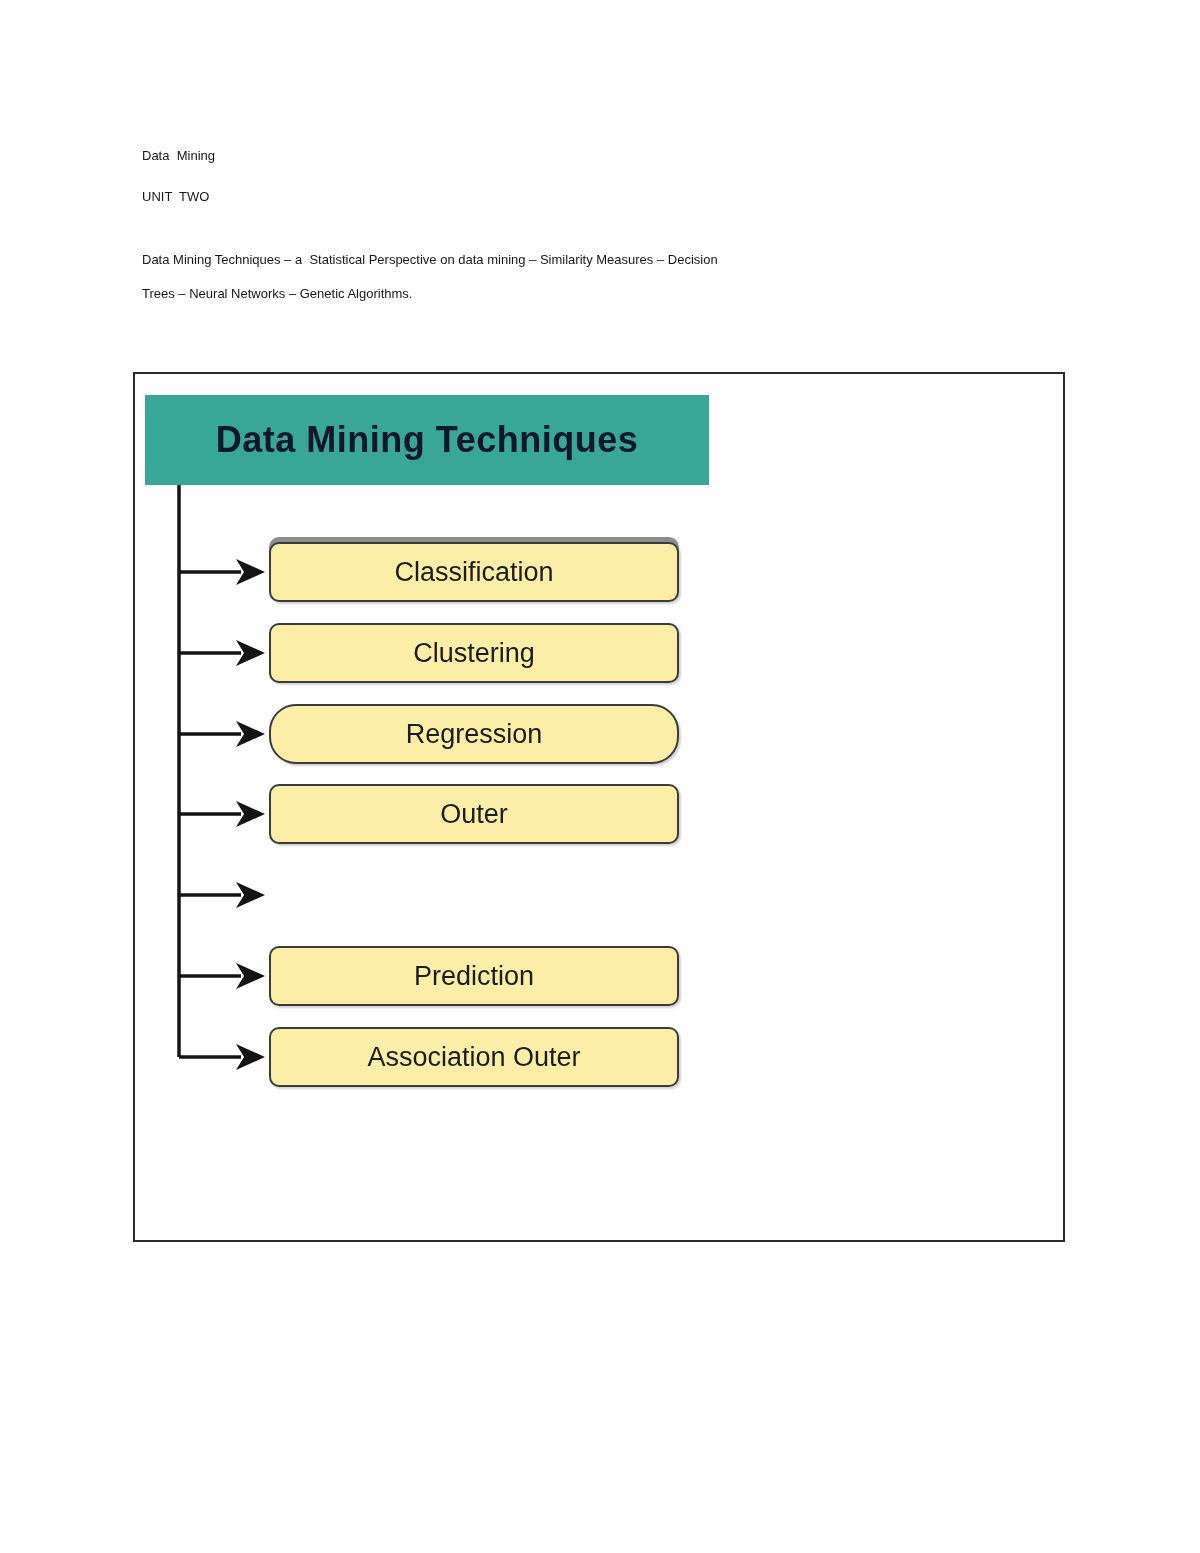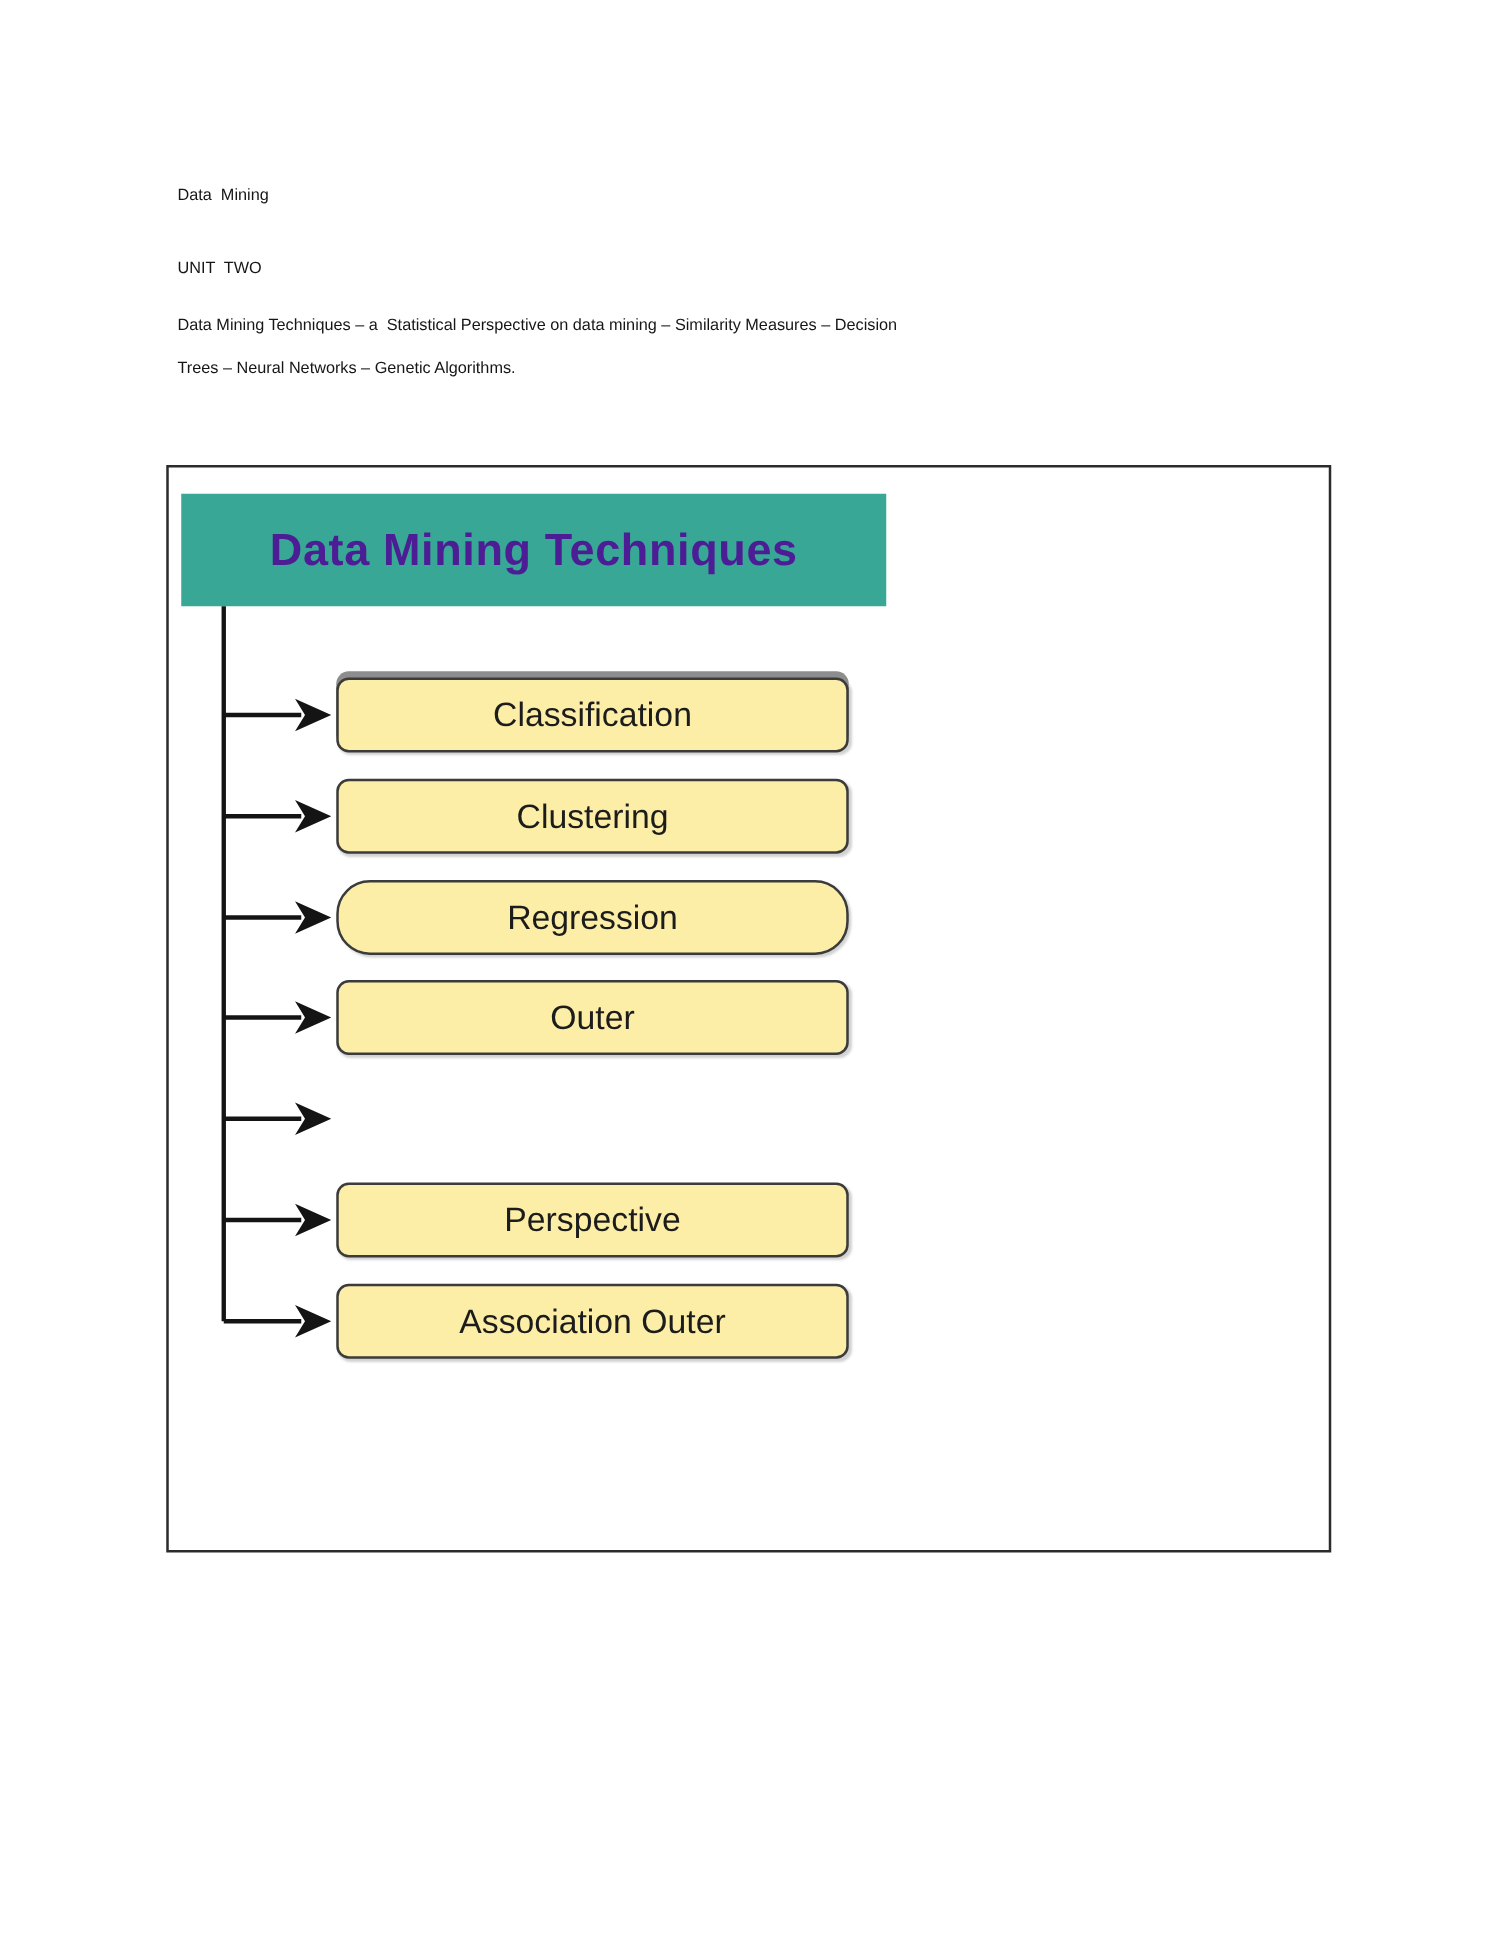--- a/index.html
+++ b/index.html
@@ -16,32 +16,32 @@
     width:1200px;height:1553px;position:relative;
     font-family:"Liberation Sans","DejaVu Sans",sans-serif;
     color:var(--ink);
   }
   .doc-text{
     position:absolute;left:142px;
     font-size:13px;line-height:22px;color:#161616;
     white-space:pre-wrap;
   }
   #title1{top:145px;}
-  #title2{top:203px;}
+  #title2{top:186px;}
   #para{top:243px;width:905px;line-height:34px;}
   
   .figure{
     position:absolute;left:133px;top:372px;width:932px;height:870px;
     border:2px solid var(--outer-border);background:#ffffff;
   }
   .figure-header{
     position:absolute;left:10px;top:21px;width:564px;height:90px;
     background:var(--header-bg);
     display:flex;align-items:center;justify-content:center;
-    color:#4c1d95;font-size:36px;font-weight:bold;letter-spacing:.5px;
+    color:#0f172a;font-size:36px;font-weight:bold;letter-spacing:.5px;
   }
   .connectors{position:absolute;left:0;top:0;width:932px;height:870px;}
   .tech-box{
     position:absolute;left:134px;width:410px;height:60px;
     background:var(--box-bg);
     border:2px solid var(--box-border);
     border-radius:10px;
     display:flex;align-items:center;justify-content:center;
     font-size:27px;color:#1c1c1c;
     box-shadow:2px 2px 2px rgba(0,0,0,0.18);
@@ -84,16 +84,16 @@
     <path d="M130,440 L101,427 L109,440 L101,453 Z" fill="#141414"></path>
     <path d="M130,521 L101,508 L109,521 L101,534 Z" fill="#141414"></path>
     <path d="M130,602 L101,589 L109,602 L101,615 Z" fill="#141414"></path>
     <path d="M130,683 L101,670 L109,683 L101,696 Z" fill="#141414"></path>
   </svg>
 
   <div class="tech-box first" id="box0">Classification</div>
   <div class="tech-box" id="box1">Clustering</div>
   <div class="tech-box" id="box2">Regression</div>
   <div class="tech-box" id="box3">Outer</div>
-  <div class="tech-box" id="box5">Perspective</div>
+  <div class="tech-box" id="box5">Prediction</div>
   <div class="tech-box" id="box6">Association Outer</div>
 
 </div>
 
 </body></html>

